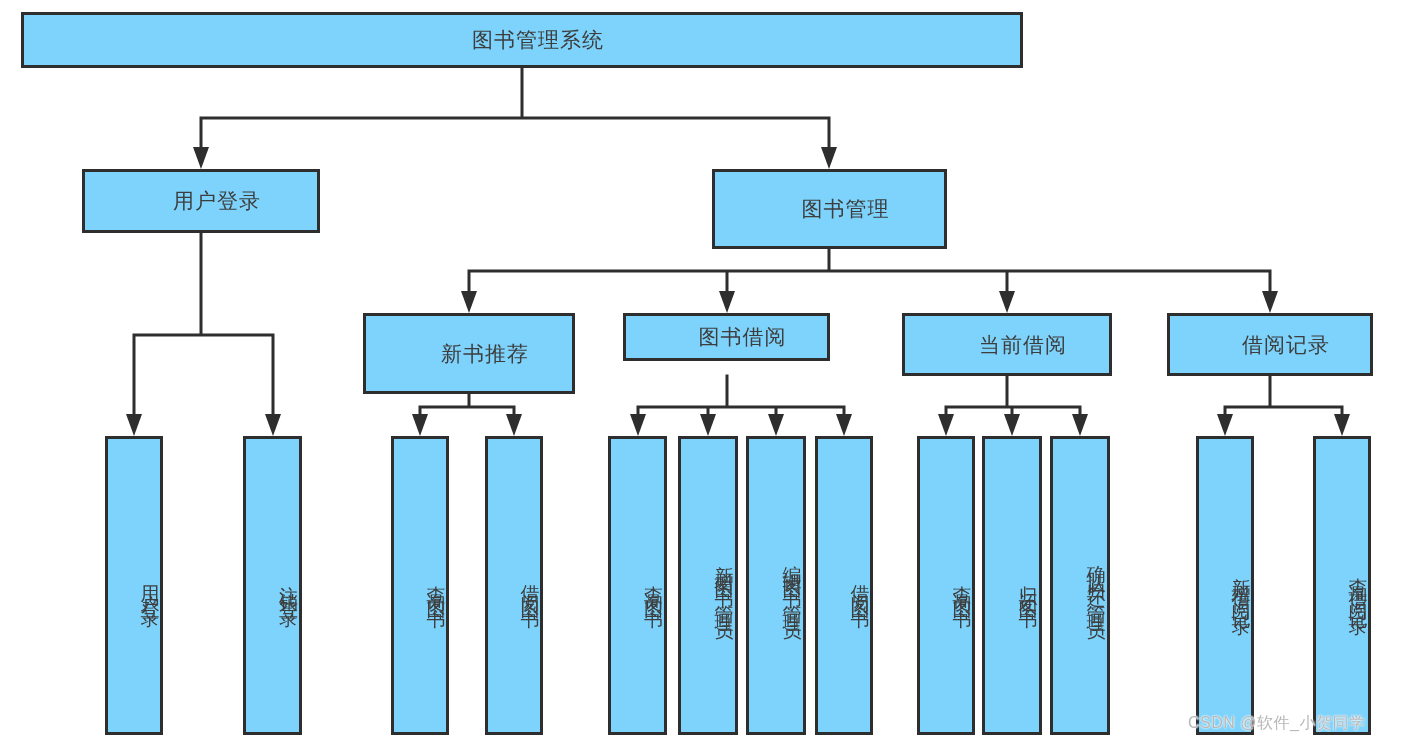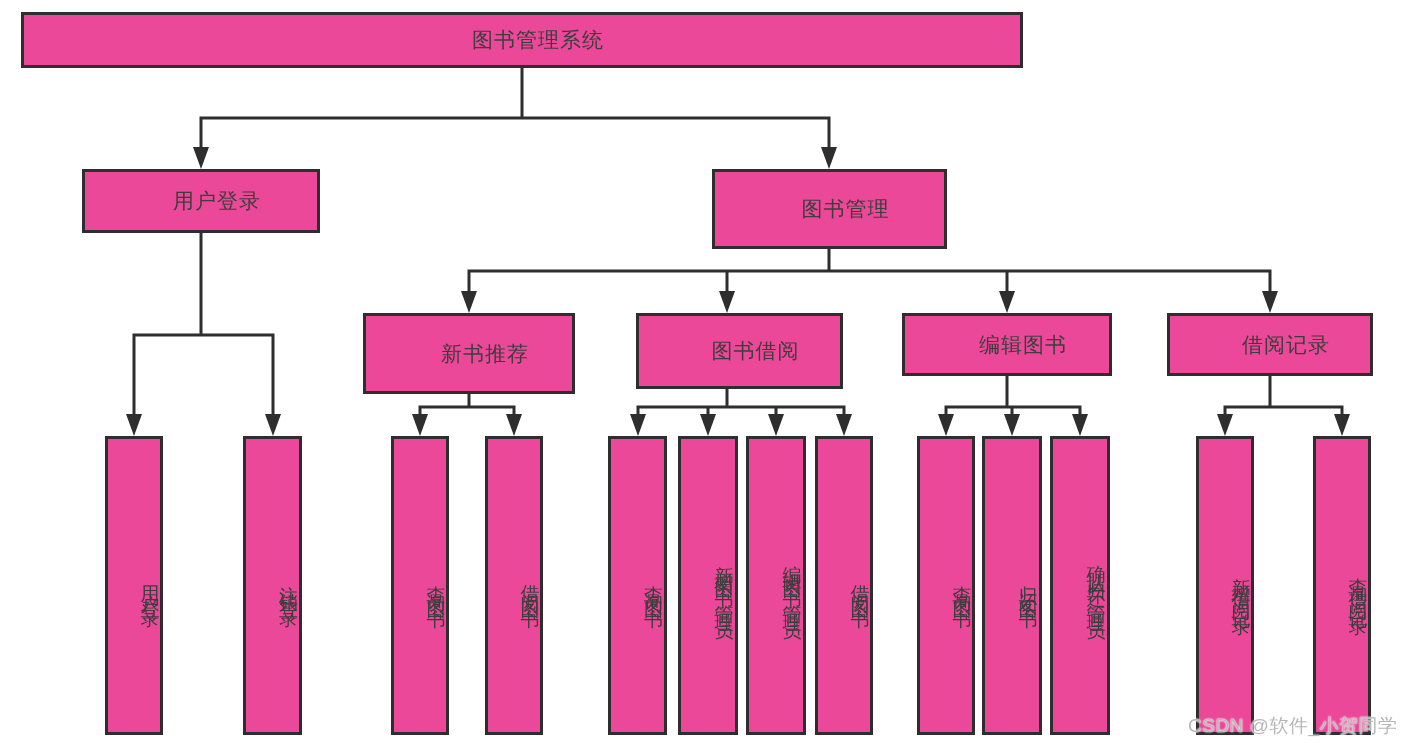--- a/index.html
+++ b/index.html
@@ -5,36 +5,36 @@
   html,body{margin:0;padding:0;background:var(--background,#fff);}
   .stage{
     position:relative;width:1405px;height:747px;overflow:hidden;
     background:var(--background,#fff);
     font-family:"Liberation Sans","DejaVu Sans",sans-serif;
   }
   .connectors{position:absolute;left:0;top:0;z-index:1;}
   .connectors path{stroke:var(--line,#2e2e2e);stroke-width:3;fill:none;stroke-linecap:square;}
   .connectors polygon{fill:var(--line,#2e2e2e);stroke:none;}
   .hbox,.vbox{
-    position:absolute;background:#ec4899;border:3px solid var(--line,#2e2e2e);
+    position:absolute;background:#7dd3fc;border:3px solid var(--line,#2e2e2e);
     box-sizing:border-box;display:flex;align-items:center;justify-content:center;
     z-index:2;
     padding-left:32px;
   }
   .hbox span{
     font-size:21px;color:var(--text,#3d3d3d);letter-spacing:1px;white-space:nowrap;
   }
   .vbox{top:436px;height:299px;}
   .vbox span{
     writing-mode:vertical-rl;text-orientation:mixed;
     font-size:19px;color:var(--text,#3d3d3d);letter-spacing:8px;white-space:nowrap;
   }
   .watermark{
     position:absolute;left:1188px;top:713px;z-index:5;
-    font-size:19px;color:var(--watermark,#b7b7b7);letter-spacing:0.5px;white-space:nowrap;
+    font-size:16px;color:var(--watermark,#b7b7b7);letter-spacing:0.5px;white-space:nowrap;
     text-shadow:0 0 2px #fff,0 0 2px #fff;
   }
 </style>
 </head>
 <body>
 
 <div class="stage">
 
   <svg class="connectors" width="1405" height="747" viewBox="0 0 1405 747" aria-hidden="true">
     <g>
@@ -86,25 +86,25 @@
   <div class="hbox" style="left:82px;top:169px;width:238px;height:64px">
     <span>用户登录</span>
   </div>
   <div class="hbox" style="left:712px;top:169px;width:235px;height:80px">
     <span>图书管理</span>
   </div>
 
   <div class="hbox" style="left:363px;top:313px;width:212px;height:81px">
     <span>新书推荐</span>
   </div>
-  <div class="hbox" style="left:636px;top:313px;width:207px;height:76px">
+  <div class="hbox" style="left:623px;top:313px;width:207px;height:48px">
     <span>图书借阅</span>
   </div>
   <div class="hbox" style="left:902px;top:313px;width:210px;height:63px">
-    <span>编辑图书</span>
+    <span>当前借阅</span>
   </div>
   <div class="hbox" style="left:1167px;top:313px;width:206px;height:63px">
     <span>借阅记录</span>
   </div>
 
   <div class="vbox" style="left:105px;width:58px">
     <span>用户登录</span>
   </div>
   <div class="vbox" style="left:243px;width:59px">
     <span>注销登录</span>

